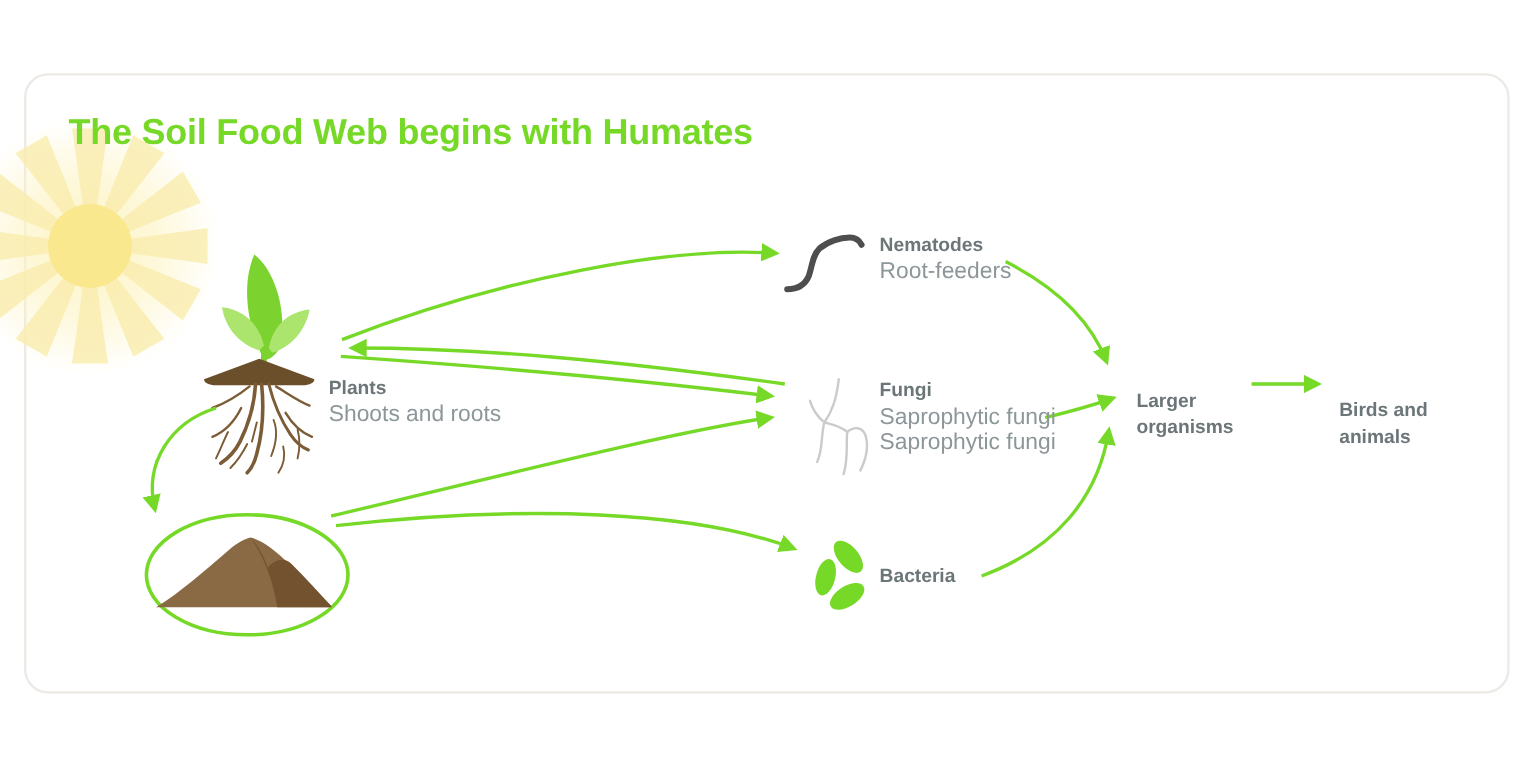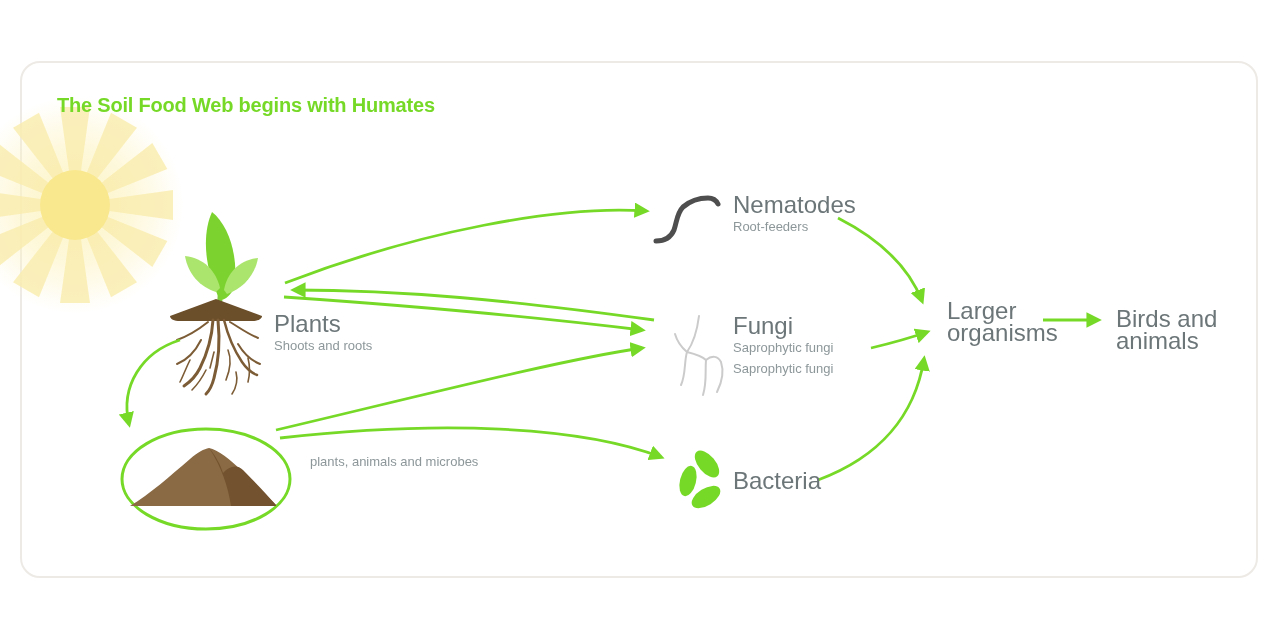--- a/index.html
+++ b/index.html
@@ -14,27 +14,27 @@
     width:1280px;height:640px;background:#ffffff;overflow:hidden;position:relative;
     font-family:"Liberation Sans", sans-serif;
   }
   .card{
     position:absolute;left:20px;top:61px;width:1234px;height:513px;
     background:#ffffff;border:2px solid var(--border-gray);border-radius:20px;
   }
   svg.art{position:absolute;left:0;top:0;}
   .page-title{
     position:absolute;left:57px;top:94px;margin:0;
-    font-size:20px;font-weight:bold;color:var(--green);letter-spacing:-0.2px;
+    font-size:30px;font-weight:bold;color:var(--green);letter-spacing:-0.2px;
   }
   .lbl{position:absolute;}
-  .lbl .h{font-size:24px;font-weight:normal;color:var(--heading-gray);line-height:22px;}
-  .lbl .s{font-size:13px;color:var(--sub-gray);line-height:21px;}
+  .lbl .h{font-size:16px;font-weight:bold;color:var(--heading-gray);line-height:22px;}
+  .lbl .s{font-size:19px;color:var(--sub-gray);line-height:21px;}
   .hl{color:var(--green);}
-  .wrap-narrow{width:104px;}
+  .wrap-narrow{width:104px;margin-top:24px;}
   .arrow{fill:none;stroke:var(--green);stroke-width:2.8px;}
   .ah{fill:var(--green);}
   .worm{fill:none;stroke:var(--worm-gray);stroke-width:5px;stroke-linecap:round;}
   .hypha{fill:none;stroke:var(--fungi-gray);stroke-width:2px;stroke-linecap:round;}
   .root{fill:none;stroke:var(--root-brown);stroke-linecap:round;}
   .om-ring{fill:none;stroke:var(--green);stroke-width:3px;}
   .bact{fill:var(--green);}
 </style>
 </head>
 <body>
@@ -148,21 +148,20 @@
   <div class="h">Fungi</div>
   <div class="s">Saprophytic fungi</div>
   <div class="s">Saprophytic fungi</div>
 </div>
 
 <div class="lbl" style="left:733px;top:470px;text-align:center;">
   <div class="h">Bacteria</div>
 </div>
 
 <div class="lbl" style="left:310px;top:451px;">
-  <div class="s">plants, animals and microbes</div>
 </div>
 
 <div class="lbl wrap-narrow" style="left:947px;top:300px;">
   <div class="h">Larger organisms</div>
 </div>
 
 <div class="lbl wrap-narrow" style="left:1116px;top:308px;">
   <div class="h">Birds and animals</div>
 </div>
 

